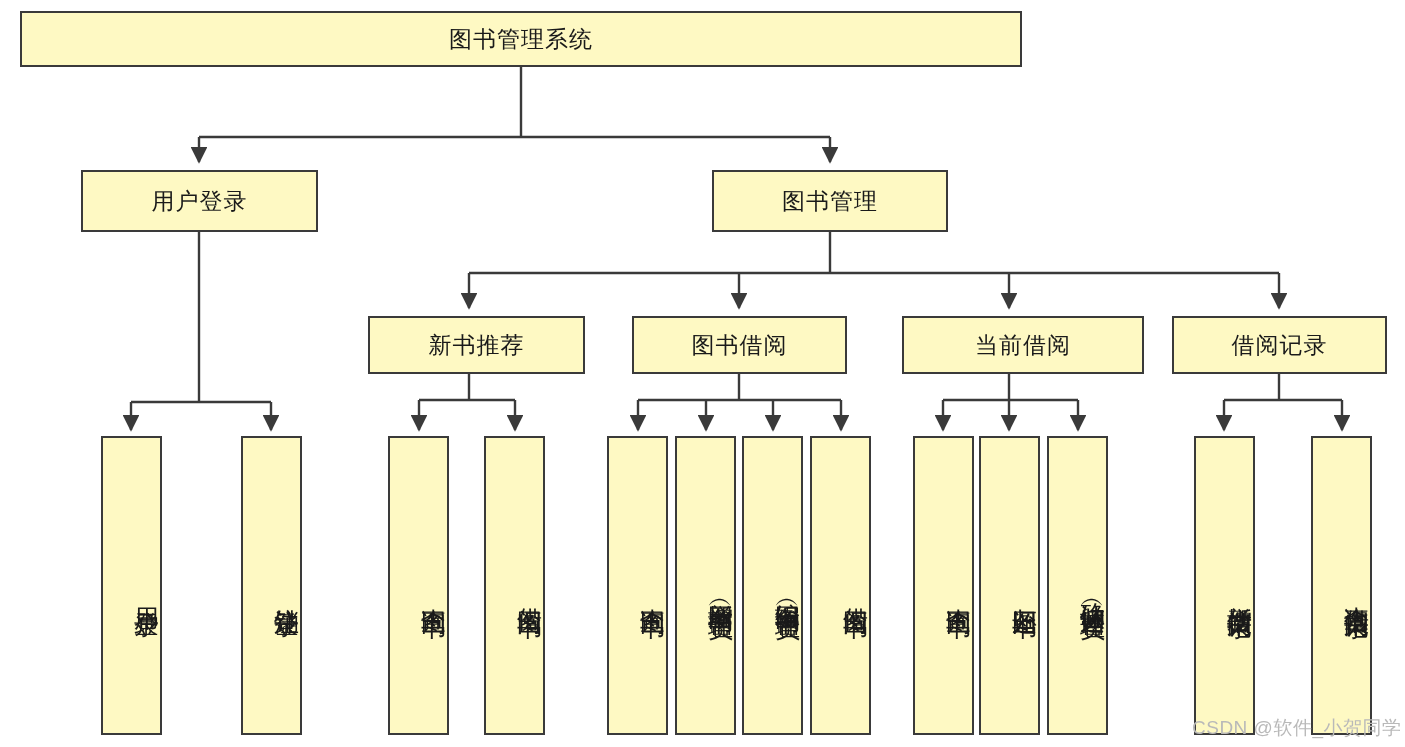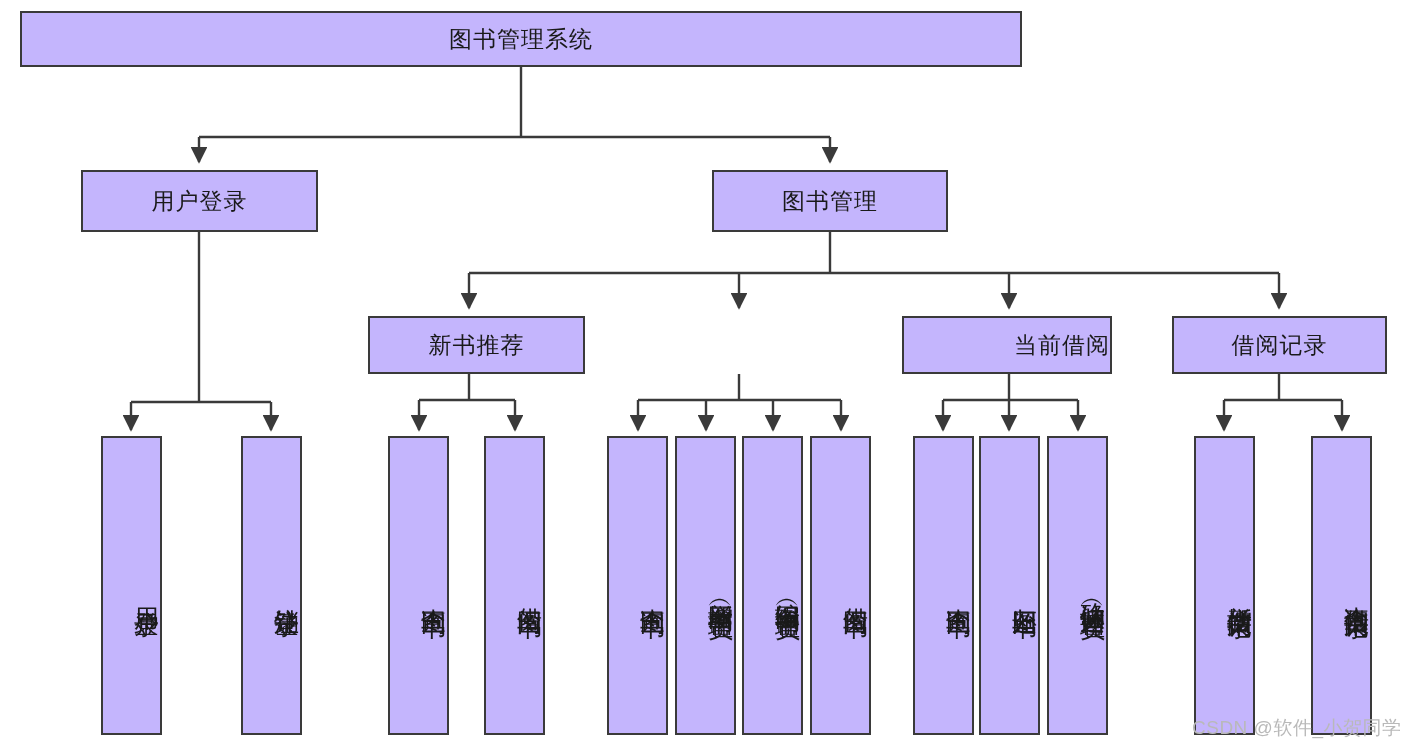--- a/index.html
+++ b/index.html
@@ -22,21 +22,21 @@
     left: 0;
     top: 0;
     width: 1405px;
     height: 747px;
     pointer-events: none;
   }
   .node {
     position: absolute;
     box-sizing: border-box;
     border: 2px solid #3a3a3a;
-    background: #c4b5fd;
+    background: #fef9c3;
     display: flex;
     align-items: center;
     justify-content: center;
     color: #1a1a1a;
   }
   .node.horiz {
     font-size: 23px;
     letter-spacing: 1px;
   }
   .node.vert {
@@ -126,22 +126,25 @@
   </div>
 
   <div class="node horiz" style="left:712px; top:170px; width:236px; height:62px;text-align:center;">
     <span class="lbl">图书管理</span>
   </div>
 
   <div class="node horiz" style="left:368px; top:316px; width:217px; height:58px;">
     <span class="lbl">新书推荐</span>
   </div>
 
+  <div class="node horiz" style="left:632px; top:316px; width:215px; height:58px;">
+    <span class="lbl">图书借阅</span>
+  </div>
 
-  <div class="node horiz" style="left:902px; top:316px; width:210px; height:58px;justify-content:flex-end;">
+  <div class="node horiz" style="left:902px; top:316px; width:242px; height:58px;">
     <span class="lbl">当前借阅</span>
   </div>
 
   <div class="node horiz" style="left:1172px; top:316px; width:215px; height:58px;">
     <span class="lbl">借阅记录</span>
   </div>
 
   <div class="node vert" style="left:101px; top:436px; width:61px; height:299px;">
     <span class="lbl">用户登录</span>
   </div>

